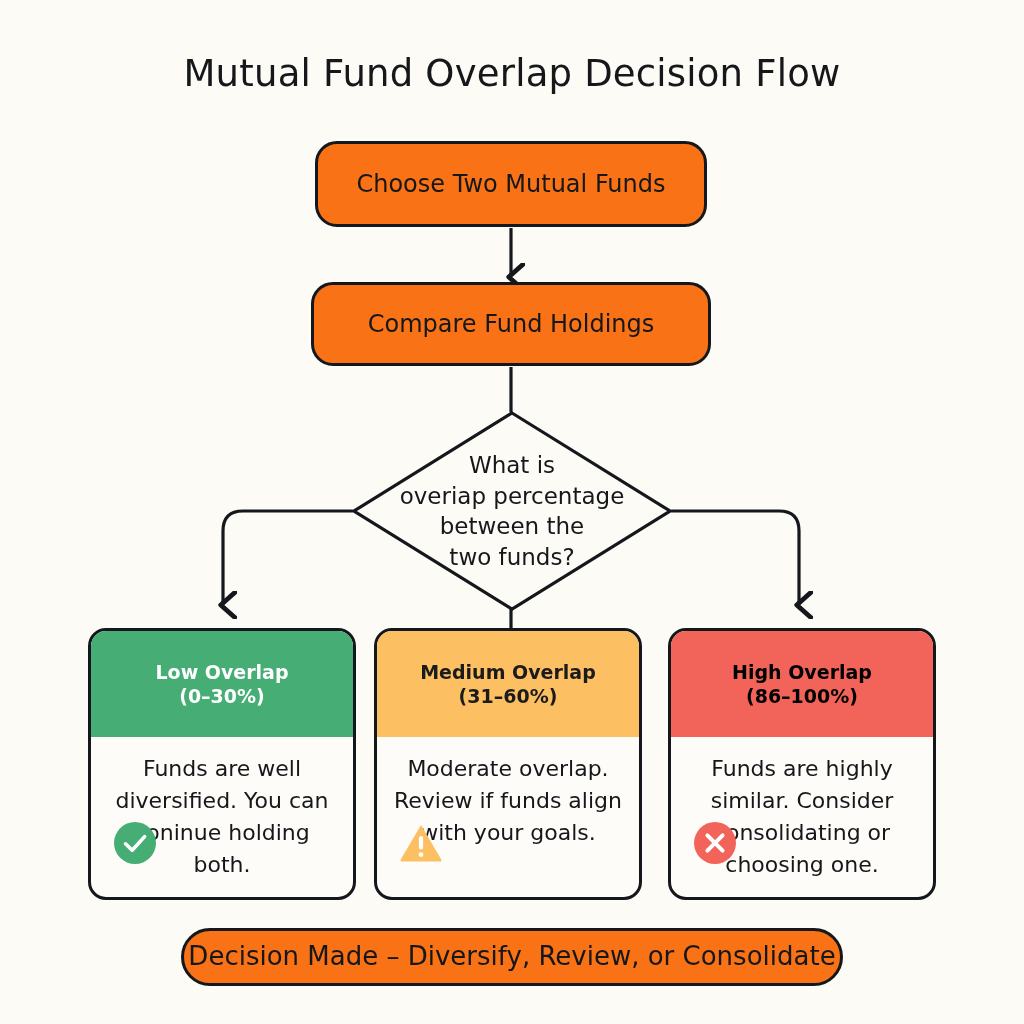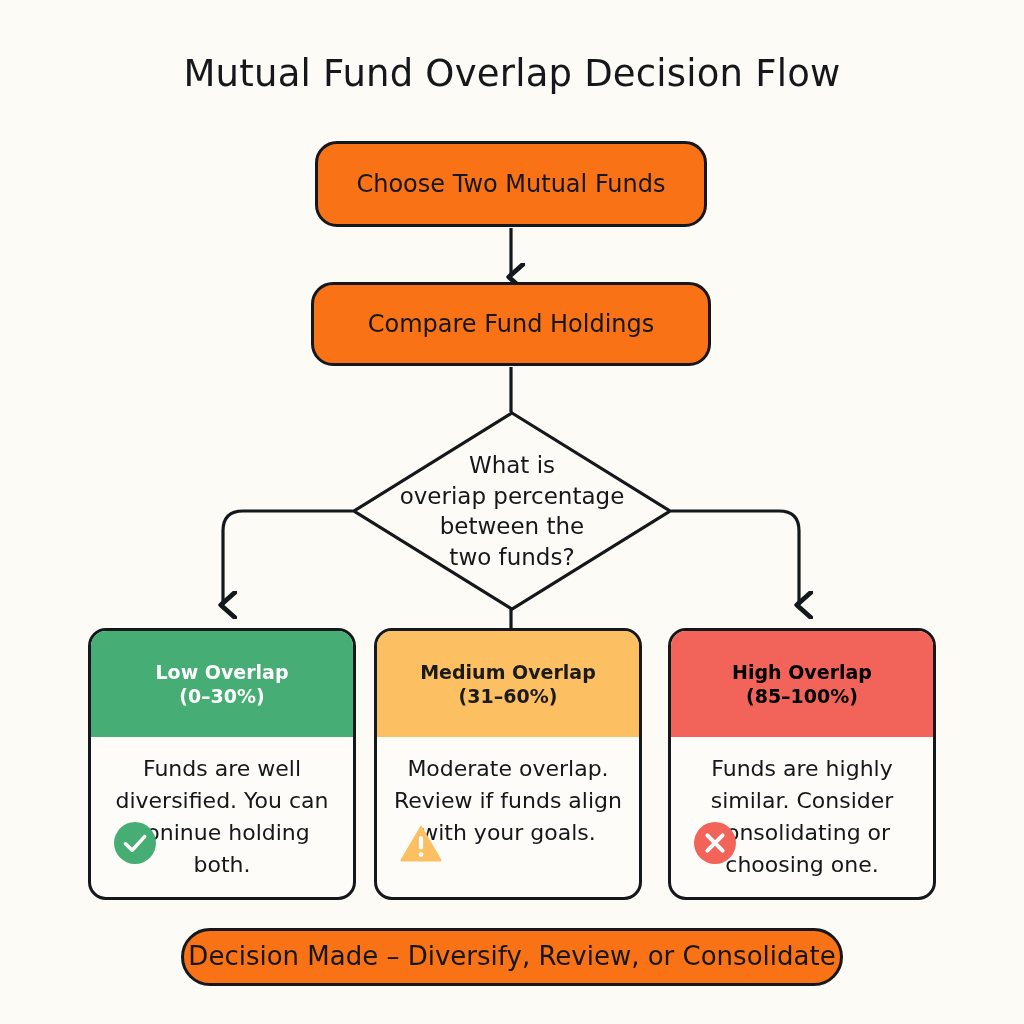--- a/index.html
+++ b/index.html
@@ -249,21 +249,21 @@
           <rect x="19.9" y="15" width="4.2" height="13.5" rx="2.1" fill="#ffffff"></rect>
           <circle cx="22" cy="33.6" r="2.4" fill="#ffffff"></circle>
         </svg>
       </span>
     </div>
   </div>
 
   <div class="card" id="card-high">
     <div class="card-head">
       <span>High Overlap</span>
-      <span>(85–100%)</span>
+      <span>(86–100%)</span>
     </div>
     <div class="card-body">
       <span class="body-text">Funds are highly similar. Consider consolidating or choosing one.</span>
       <span class="status-icon">
         <svg width="44" height="44" viewBox="0 0 44 44" aria-hidden="true">
           <circle cx="22" cy="22" r="21" fill="#f2645a"></circle>
           <path d="M14.4,14.4 L29.6,29.6 M29.6,14.4 L14.4,29.6" fill="none" stroke="#ffffff" stroke-width="4" stroke-linecap="round"></path>
         </svg>
       </span>
     </div>

